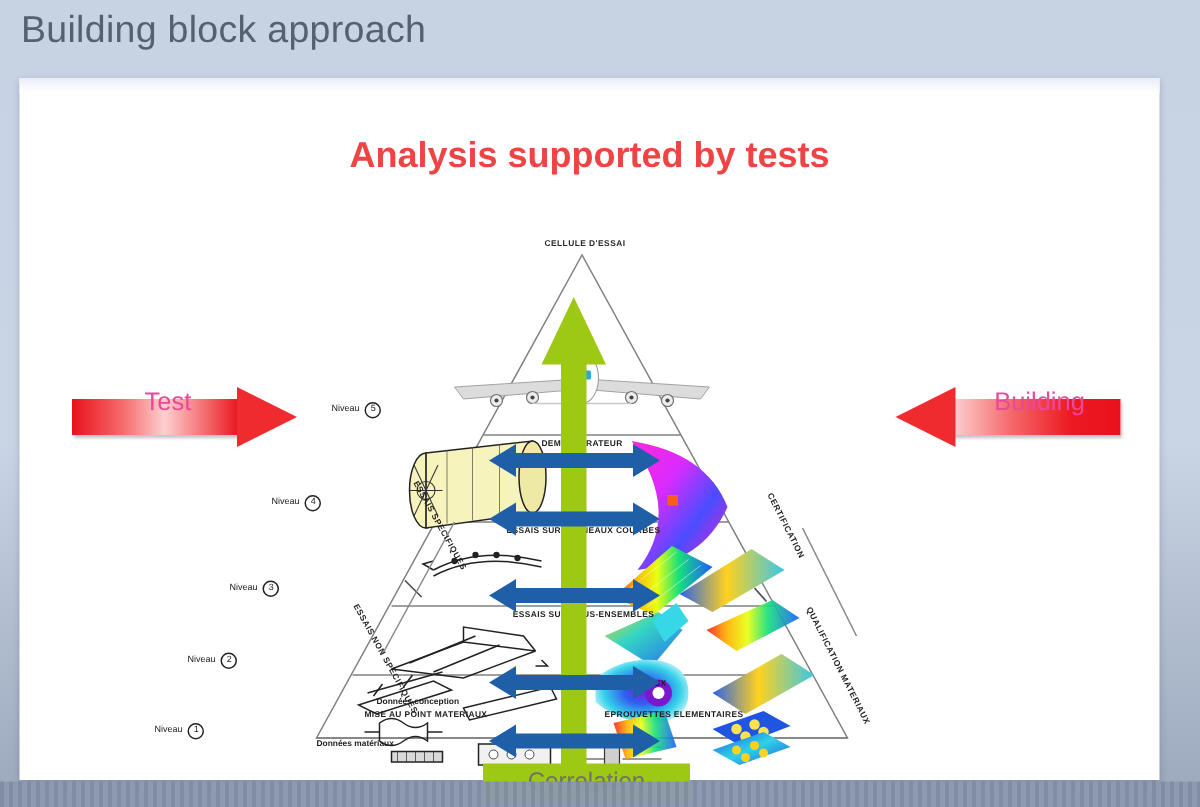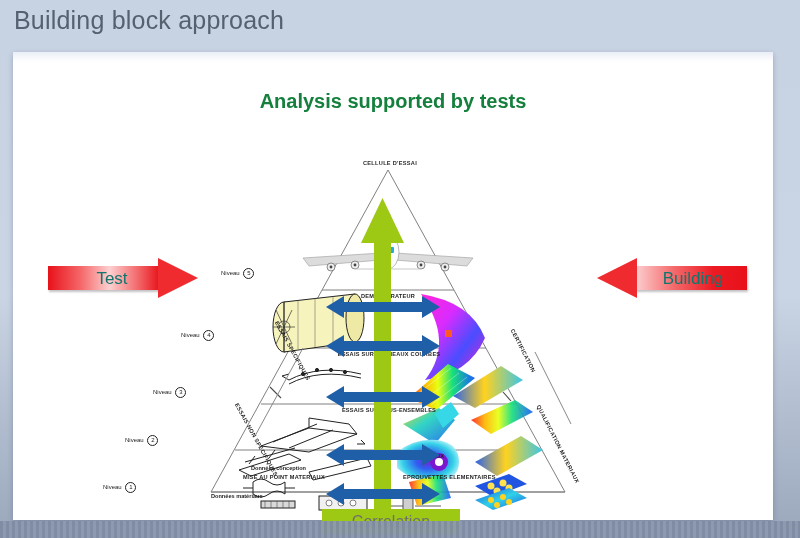--- a/index.html
+++ b/index.html
@@ -24,21 +24,21 @@
     box-shadow:0 2px 5px rgba(40,55,80,.28);
   }
   .panel-topsheen{
     position:absolute;left:0;top:0;width:100%;height:10px;
     background:linear-gradient(180deg,#e9eef6 0%,#ffffff 100%);
   }
 
   
   .headline{
     position:absolute;left:0;top:38px;width:100%;
-    text-align:center;font-size:20px;font-weight:bold;color:#15803d;
+    text-align:center;font-size:24px;font-weight:bold;color:#ef4444;
   }
 
   
   .diagram{position:absolute;left:90px;top:100px;width:580px;height:360px;}
 
   .pyr-svg{position:absolute;left:0;top:0;width:580px;height:360px;}
 
   
   .red-arrow{
     position:absolute;height:40px;width:150px;
@@ -59,21 +59,21 @@
     border-left:40px solid #ef2b2f;
   }
   #analysis-arrow{left:597px;top:258px;}
   #analysis-arrow .ra-body{left:38px;width:112px;
     background:linear-gradient(90deg,#fdd0d1 0%,#f4696b 35%,#ec1a22 70%,#e8111a 100%);}
   #analysis-arrow .ra-head{
     left:0;border-top:20px solid transparent;border-bottom:20px solid transparent;
     border-right:40px solid #ef2b2f;
   }
   .ra-label{
-    position:absolute;top:11px;font-size:17px;color:#0f766e;
+    position:absolute;top:0;font-size:17px;color:#ec4899;
     width:112px;text-align:center;
   }
   #test-arrow .ra-label{left:8px;}
   #analysis-arrow .ra-label{left:40px;}
 
   
   .correlation-box{
     position:absolute;left:322px;top:509px;width:138px;height:25px;
     background:#9dc813;display:flex;align-items:center;justify-content:center;
     color:#6f6f6f;font-size:16px;

